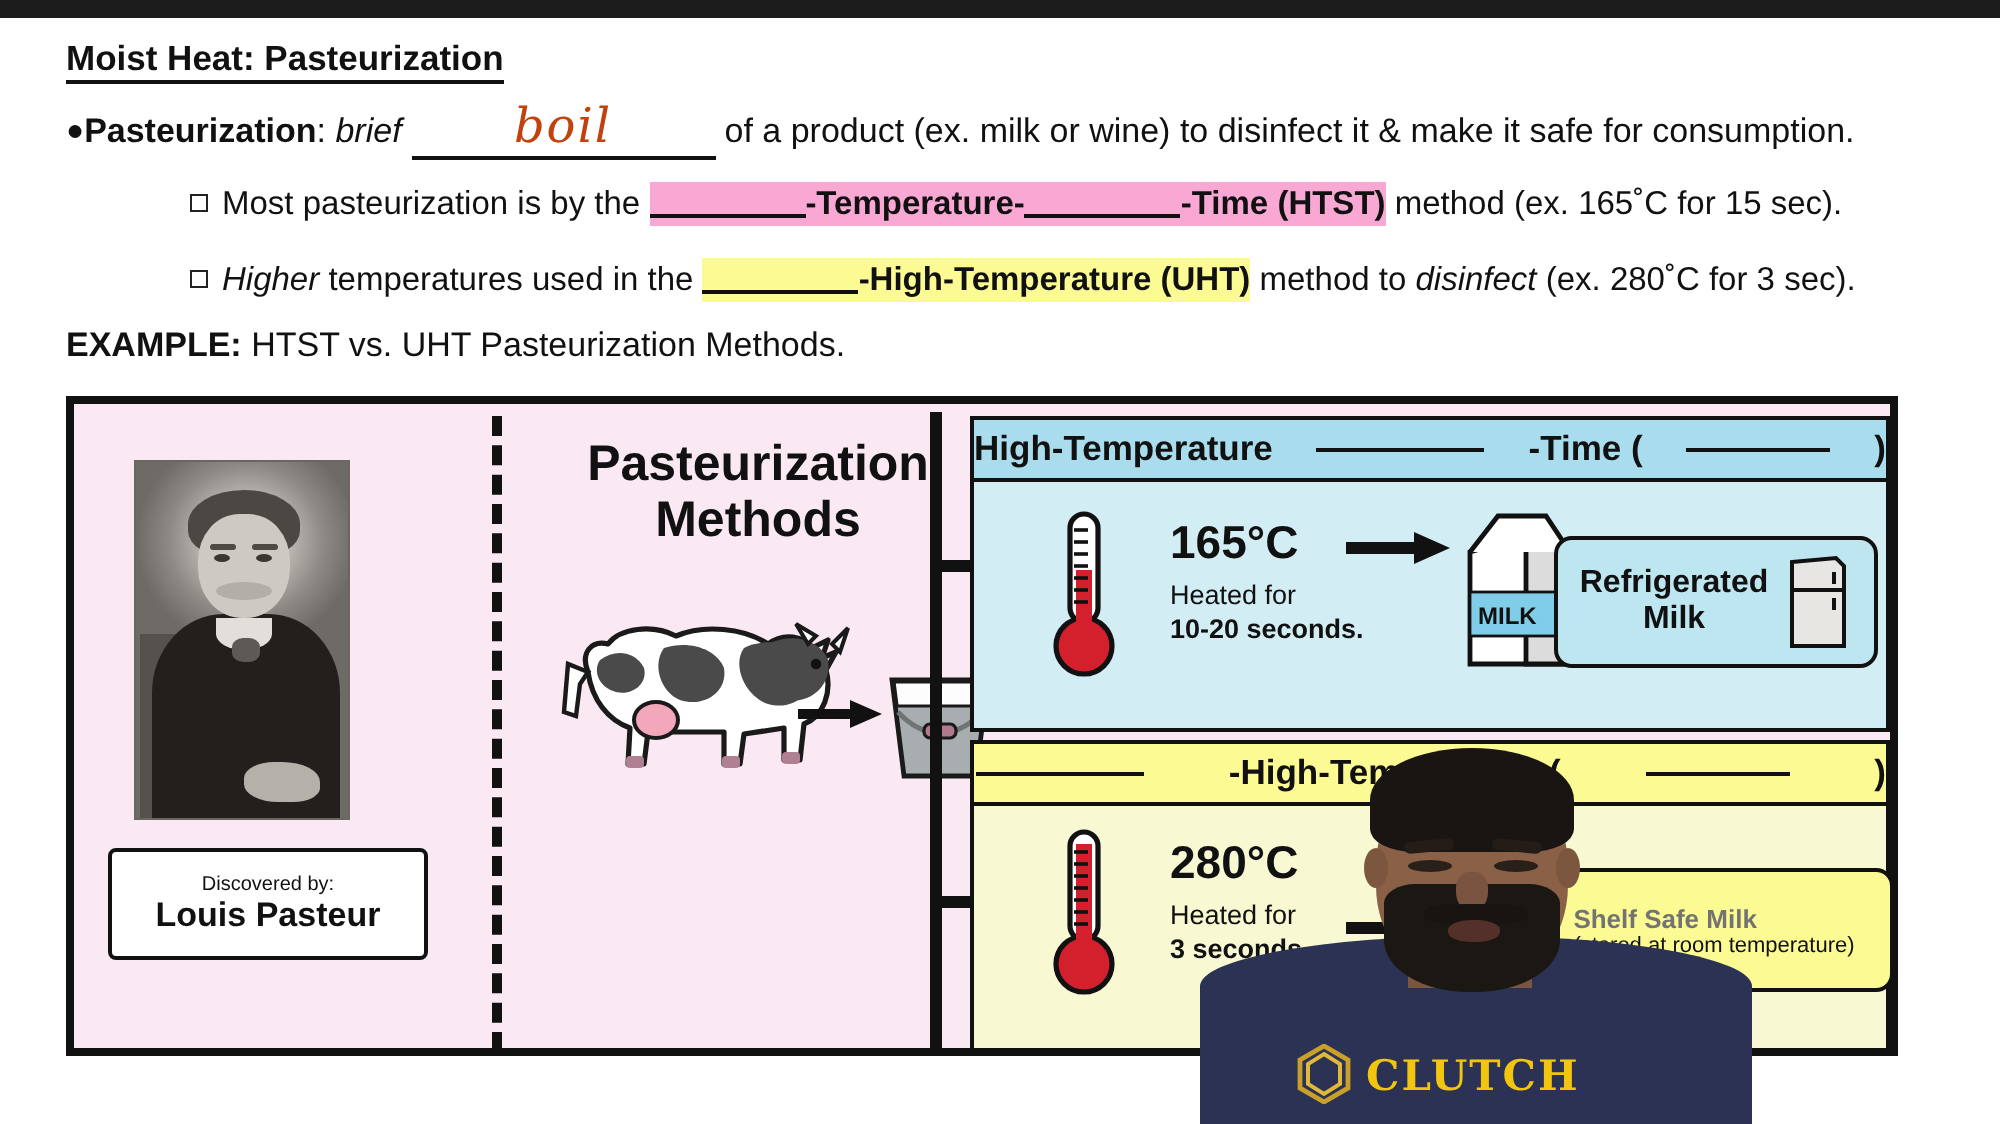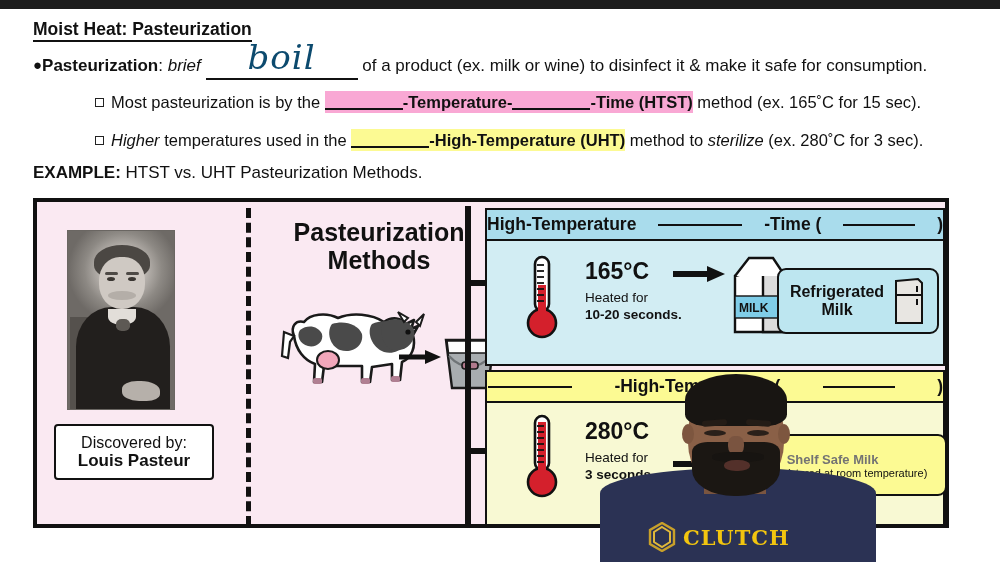--- a/index.html
+++ b/index.html
@@ -27,21 +27,21 @@
   .b { font-weight: bold; }
   .i { font-style: italic; }
 
   .blank-wrap { position: relative; display: inline-block; }
   .blank {
     display: inline-block; border-bottom: 2px solid #111;
     vertical-align: -2px;
   }
   .ink {
     position: absolute; left: 50%; transform: translateX(-50%);
-    bottom: 2px; color: #0c4a6e; font-size: 34px;
+    bottom: 2px; color: #c2410c; font-size: 24px;
     font-family: "DejaVu Serif", serif; font-style: italic;
     font-weight: 500; letter-spacing: 1px; white-space: nowrap;
   }
 
   .sub-row {
     position: absolute; left: 95px; width: 900px;
     font-size: 16.5px; color: #111; line-height: 1.25; white-space: nowrap;
   }
   .sub1 { top: 92px; }
   .sub2 { top: 130px; }
@@ -102,21 +102,21 @@
     background: #b6b0aa; border-radius: 40% 50% 35% 45%; }
   .p-chair { position: absolute; left: 2px; top: 86px; width: 18px; height: 94px;
     background: #55514d; }
 
   .caption-box {
     position: absolute; left: 17px; top: 222px; width: 160px; height: 56px;
     background: #fff; border: 2.5px solid #111; border-radius: 4px;
     display: flex; flex-direction: column; align-items: center; justify-content: center;
     line-height: 1.12;
   }
-  .caption-1 { font-size: 16px; color: #111; }
+  .caption-1 { font-size: 10px; color: #111; }
   .caption-2 { font-size: 17px; font-weight: bold; color: #111; }
 
   .divider {
     position: absolute; left: 209px; top: 6px; width: 0; height: 318px;
     border-left: 5px dashed #111;
   }
 
   .mid-title {
     position: absolute; left: 232px; top: 16px; width: 220px;
     text-align: center; font-size: 25px; font-weight: bold; color: #111;
@@ -273,21 +273,21 @@
       <span class="blank" style="width:152px;">&nbsp;</span>
       <span class="ink">boil</span>
     </span><span> of a product (ex. milk or wine) to disinfect it &amp; make it safe for consumption.</span>
   </div>
 
   <div class="sub-row sub1">
     <span class="sq"></span><span>Most pasteurization is by the </span><span class="hl-blue"><span class="mini-blank"></span><span class="b">-Temperature-</span><span class="mini-blank"></span><span class="b">-Time (HTST)</span></span><span> method (ex. 165˚C for 15 sec).</span>
   </div>
 
   <div class="sub-row sub2">
-    <span class="sq"></span><span class="i">Higher</span><span> temperatures used in the </span><span class="hl-yellow"><span class="mini-blank"></span><span class="b">-High-Temperature (UHT)</span></span><span> method to </span><span class="i">sterilize</span><span> (ex. 280˚C for 3 sec).</span>
+    <span class="sq"></span><span class="i">Higher</span><span> temperatures used in the </span><span class="hl-yellow"><span class="mini-blank"></span><span class="b">-High-Temperature (UHT)</span></span><span> method to </span><span class="i">disinfect</span><span> (ex. 280˚C for 3 sec).</span>
   </div>
 
   <div class="example-row">
     <span class="b">EXAMPLE:</span><span> HTST vs. UHT Pasteurization Methods.</span>
   </div>
 
   <div class="diagram">
 
     <div class="left-pane">
       <div class="portrait">

